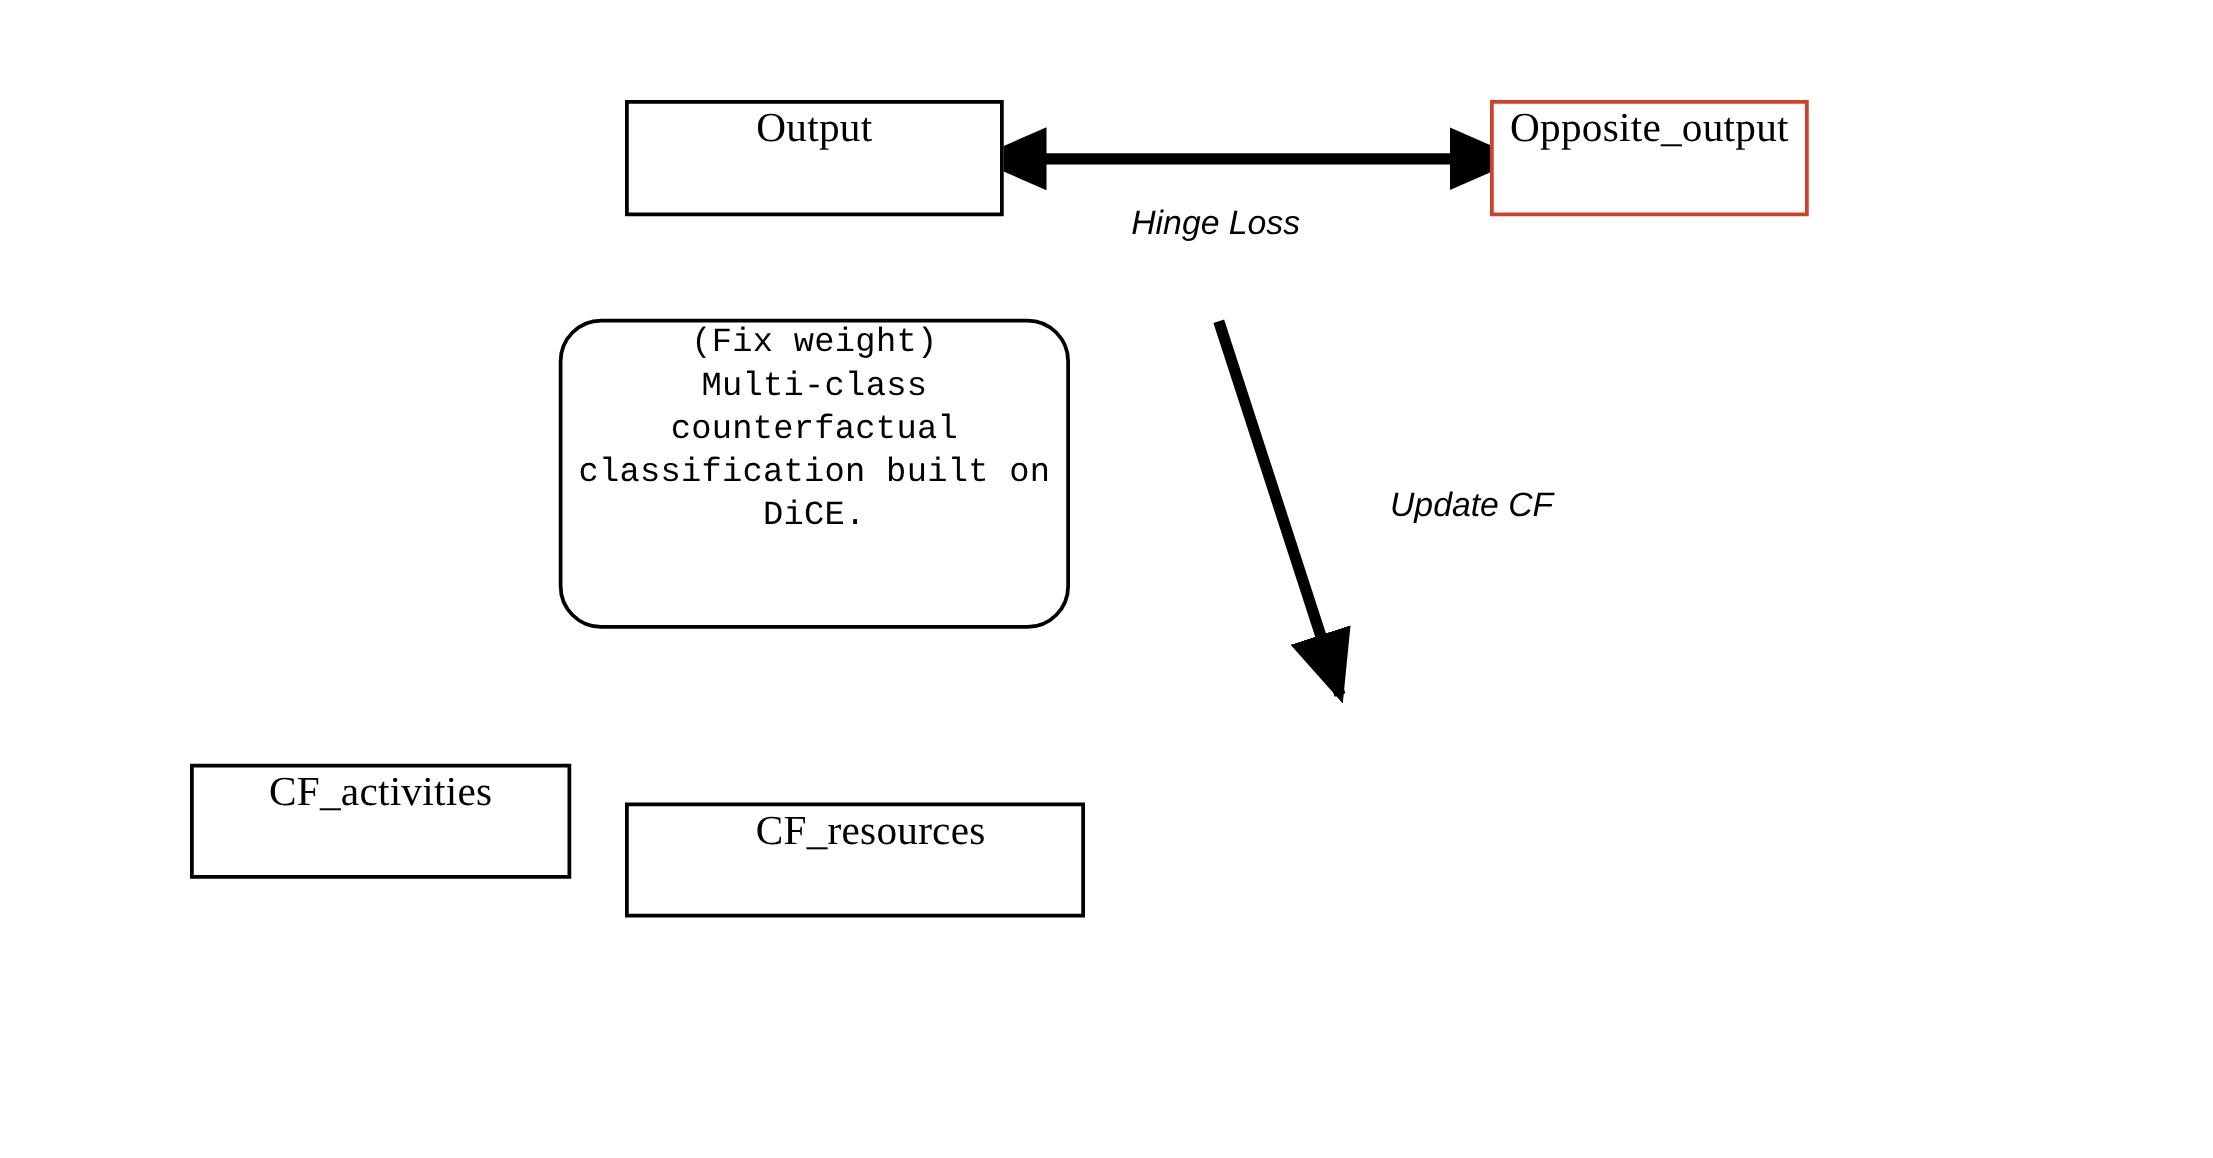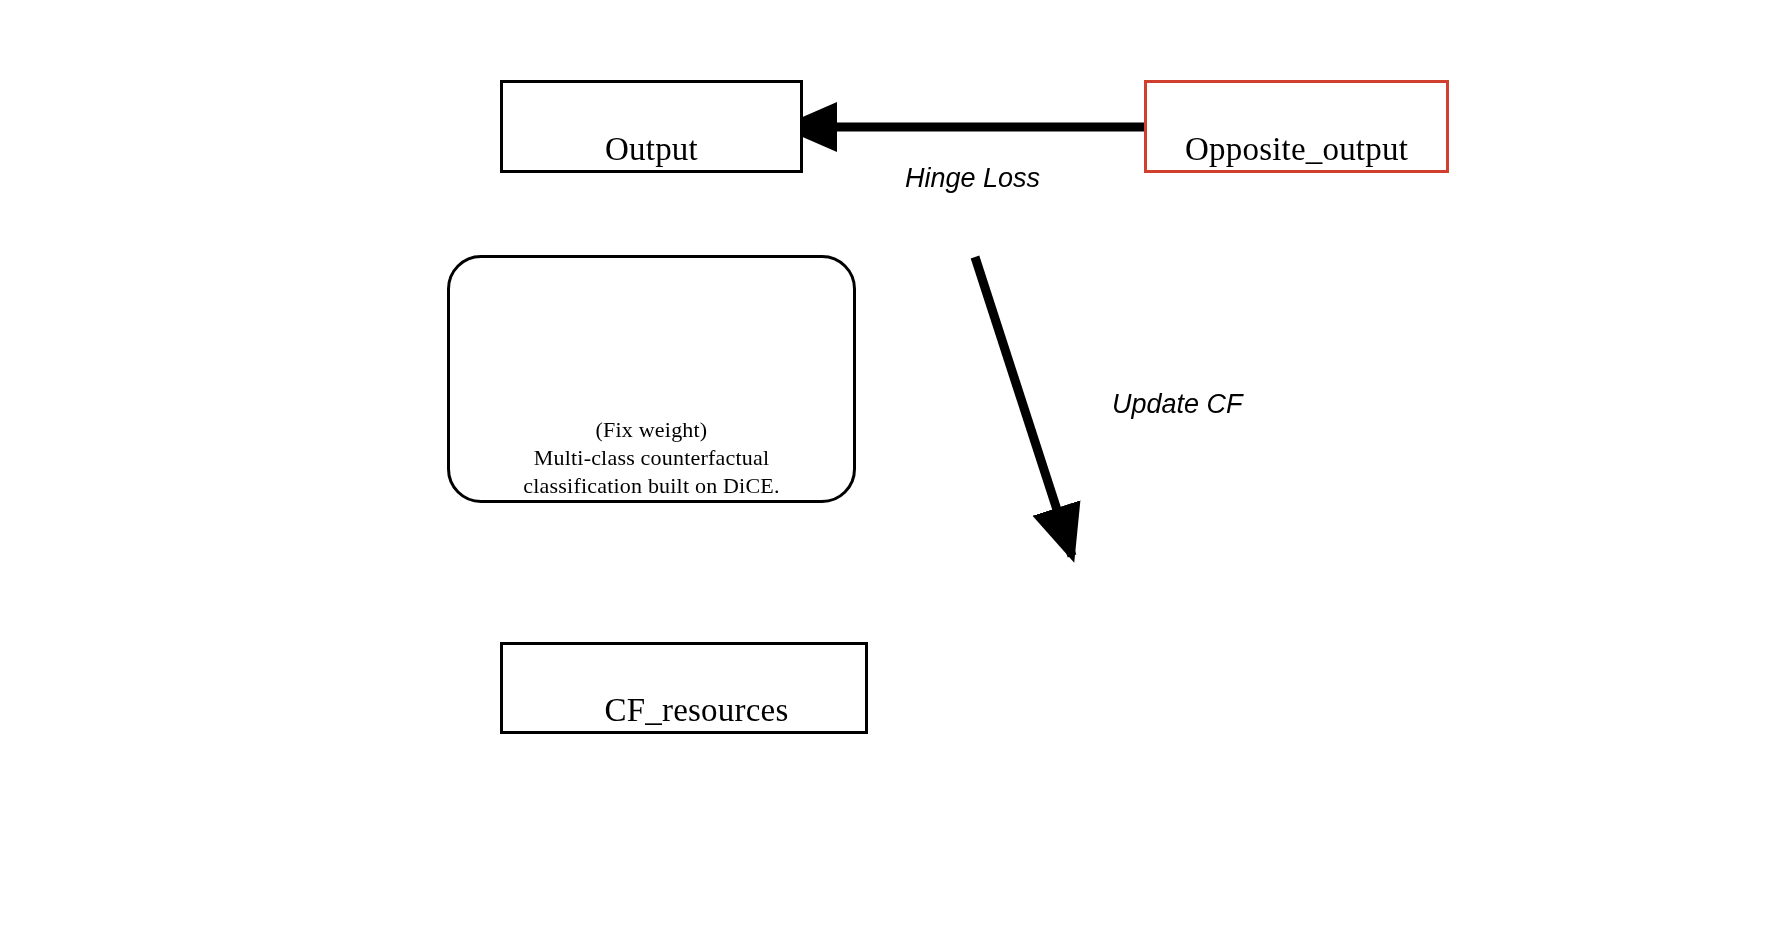--- a/index.html
+++ b/index.html
@@ -14,21 +14,21 @@
     position: relative;
     width: 1770px;
     height: 926px;
     background: #ffffff;
     overflow: hidden;
   }
   .node {
     position: absolute;
     box-sizing: border-box;
     display: flex;
-    align-items: flex-end;
+    align-items: flex-start;
     justify-content: center;
     background: #ffffff;
     font-family: "Liberation Serif", serif;
     color: #000000;
     text-align: center;
   }
   .node-rect {
     border: 3px solid #000000;
   }
   .node-rect-red {
@@ -38,23 +38,24 @@
     border: 3px solid #000000;
     border-radius: 34px;
   }
   .node-label {
     font-size: 33px;
     line-height: 1.25;
     letter-spacing: 0.2px;
     white-space: pre-line;
   }
   .node-label-multiline {
-    font-size: 22px;
+    font-size: 27px;
     line-height: 1.28;
     white-space: pre-line;
+    font-family: Liberation Mono, monospace;
   }
   .edge-label {
     position: absolute;
     font-family: "Liberation Sans", sans-serif;
     font-size: 27px;
     color: #000000;
     white-space: nowrap;
     font-style: italic;
   }
   svg.edges {
@@ -88,30 +89,33 @@
 
     <g>
       <line x1="975" y1="257" x2="1072" y2="556" stroke="#000000" stroke-width="9" marker-end="url(#arrow-end)"></line>
     </g>
   </svg>
 
   <div class="node node-rect" style="left:500px; top:80px; width:303px; height:93px;">
     <span class="node-label">Output</span>
   </div>
 
-  <div class="node node-rect-red" style="left:1144px; top:80px; width:305px; height:93px;">
+  <div class="node node-rect-red" style="left:1192px; top:80px; width:255px; height:93px;">
     <span class="node-label">Opposite_output</span>
   </div>
 
   <div class="node node-rounded" style="left:447px; top:255px; width:409px; height:248px;">
     <span class="node-label node-label-multiline">(Fix weight)
 Multi-class counterfactual
 classification built on DiCE.</span>
   </div>
 
+  <div class="node node-rect" style="left:152px; top:611px; width:305px; height:92px;">
+    <span class="node-label">CF_activities</span>
+  </div>
 
   <div class="node node-rect" style="left:500px; top:642px; width:368px; height:92px;padding-left:25px;">
     <span class="node-label">CF_resources</span>
   </div>
 
 
   <div class="edge-label" style="left:905px; top:163px;">Hinge Loss</div>
 
   <div class="edge-label" style="left:1112px; top:389px;">Update CF</div>
 

